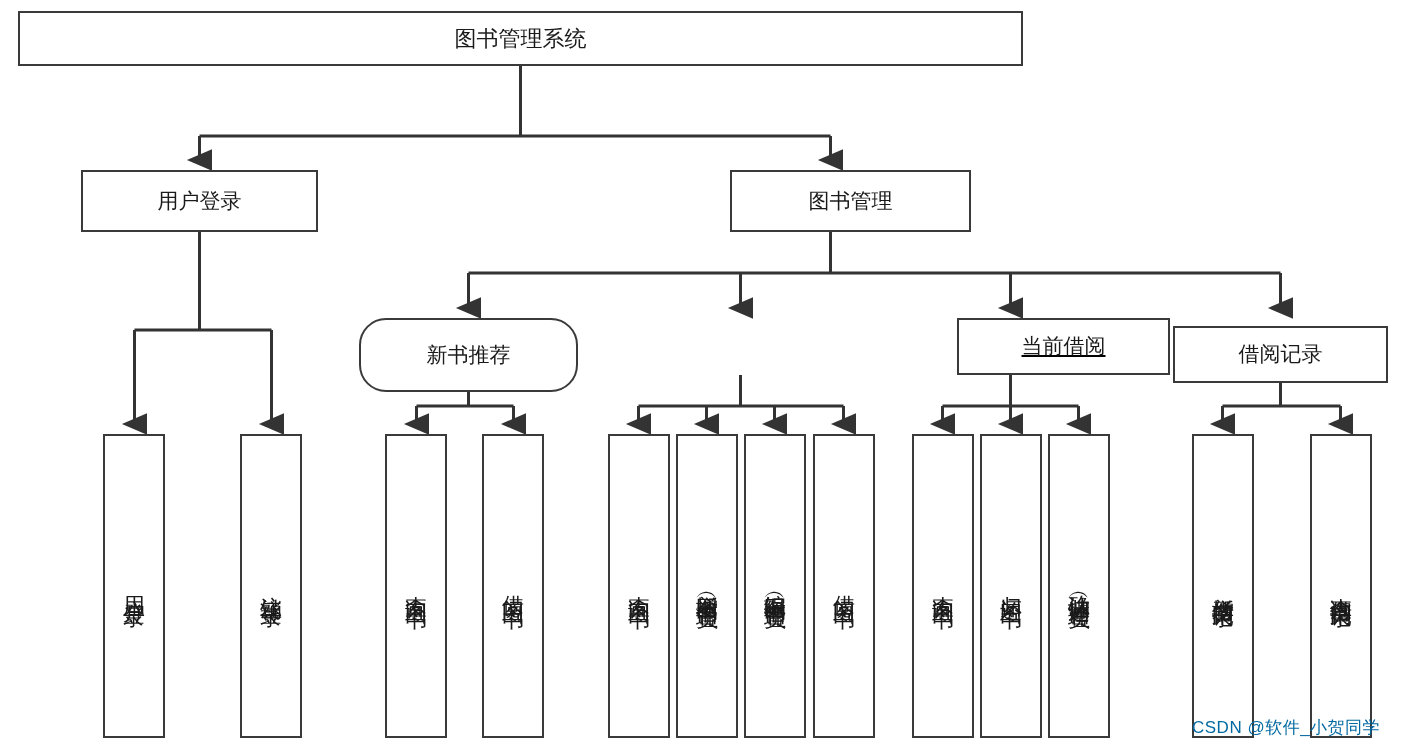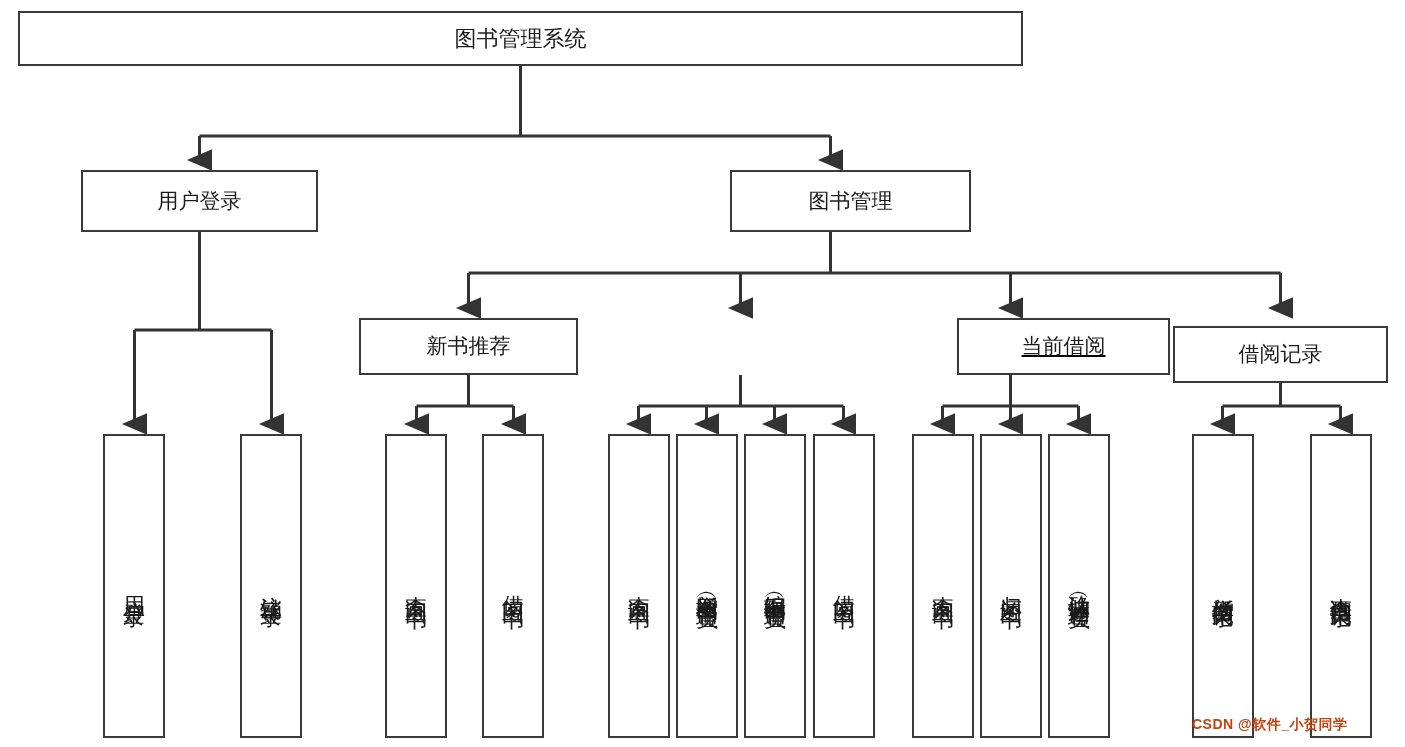--- a/index.html
+++ b/index.html
@@ -58,26 +58,25 @@
     letter-spacing: 4px;
     font-size: 22px;
     line-height: 1;
   }
   .node.vertical.tall-text .node-label {
     letter-spacing: 2px;
   }
   .node.root .node-label { font-size: 22px; }
   .watermark {
     position: absolute;
-    color: #c2410c;
-    font-size: 14px;
+    color: #0369a1;
+    font-size: 17px;
     letter-spacing: 0.5px;
     white-space: nowrap;
     user-select: none;
-    font-weight: bold;
   }
 </style>
 </head>
 <body>
 
 <div id="diagram-root">
 
   <svg id="connectors" viewBox="0 0 1405 747" xmlns="http://www.w3.org/2000/svg">
     <defs>
       <marker id="arrowhead" markerWidth="9" markerHeight="9" refX="3.6" refY="4.2" orient="auto" markerUnits="strokeWidth">
@@ -134,21 +133,21 @@
     <span class="node-label">图书管理系统</span>
   </div>
 
   <div class="node horizontal" style="left:81px; top:170px; width:237px; height:62px;">
     <span class="node-label">用户登录</span>
   </div>
   <div class="node horizontal" style="left:711px; top:170px; width:241px; height:62px;margin-left:19px;">
     <span class="node-label">图书管理</span>
   </div>
 
-  <div class="node horizontal" style="left:359px; top:318px; width:219px; height:57px;">
+  <div class="node horizontal" style="left:359px; top:318px; width:219px; height:74px;border-radius:27px;">
     <span class="node-label">新书推荐</span>
   </div>
   <div class="node horizontal" style="left:957px; top:318px; width:213px; height:57px;text-decoration:underline;">
     <span class="node-label">当前借阅</span>
   </div>
   <div class="node horizontal" style="left:1173px; top:326px; width:215px; height:57px;">
     <span class="node-label">借阅记录</span>
   </div>
 
   <div class="node vertical" style="left:103px; top:434px; width:62px; height:304px;">

